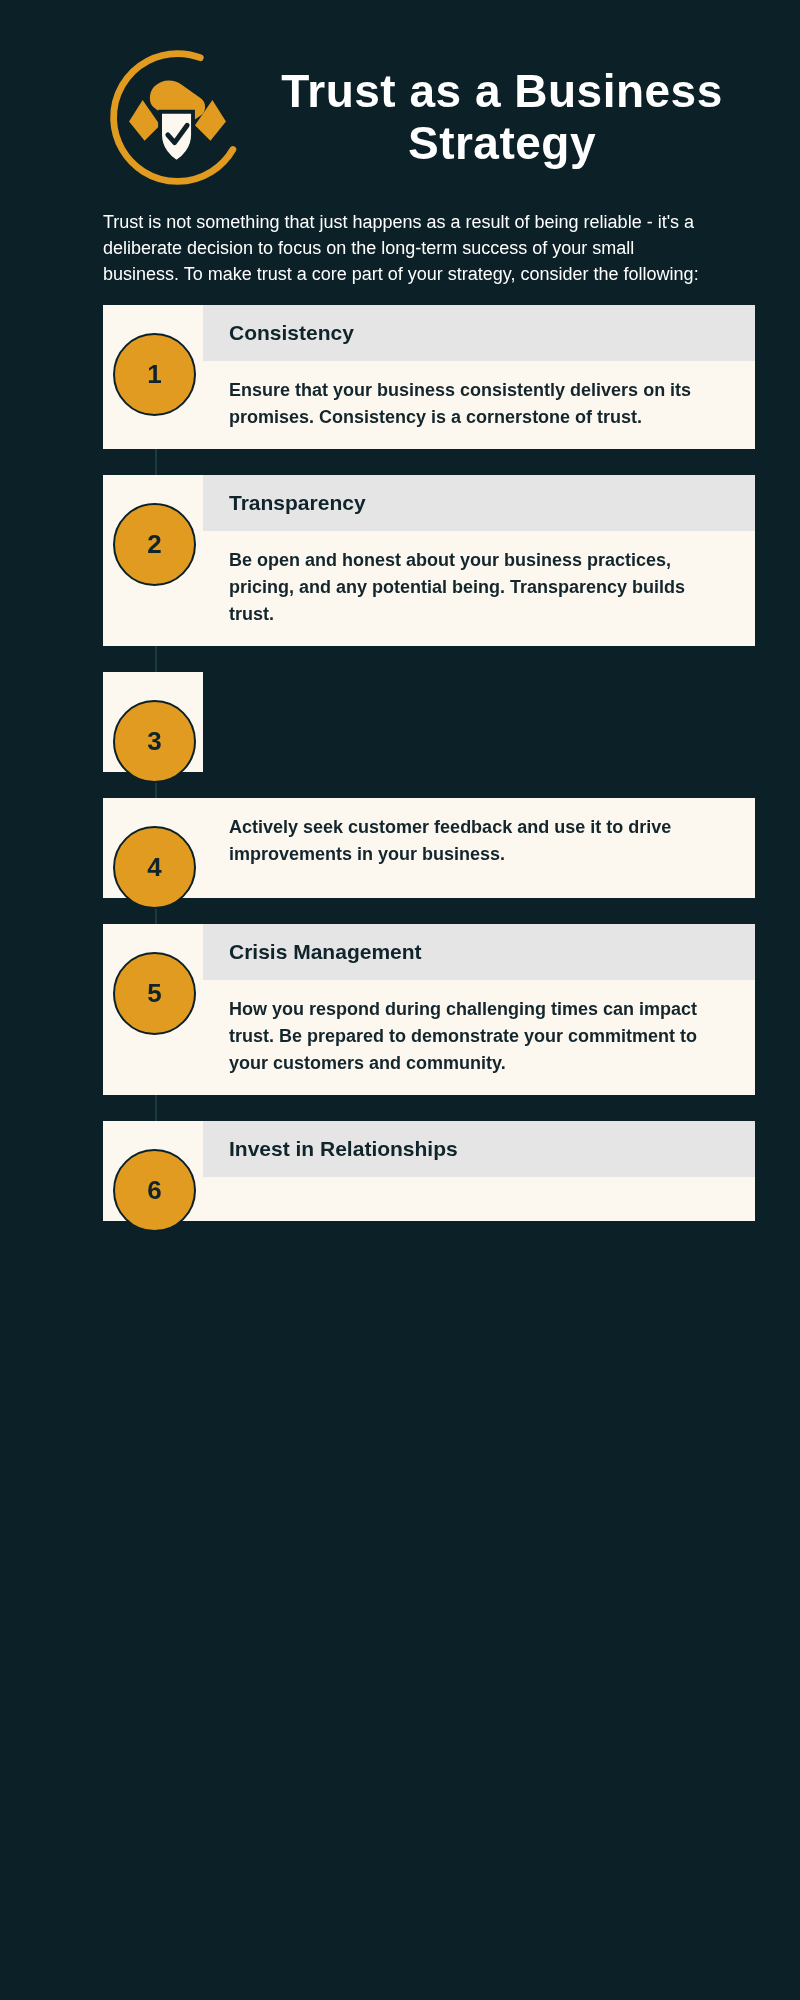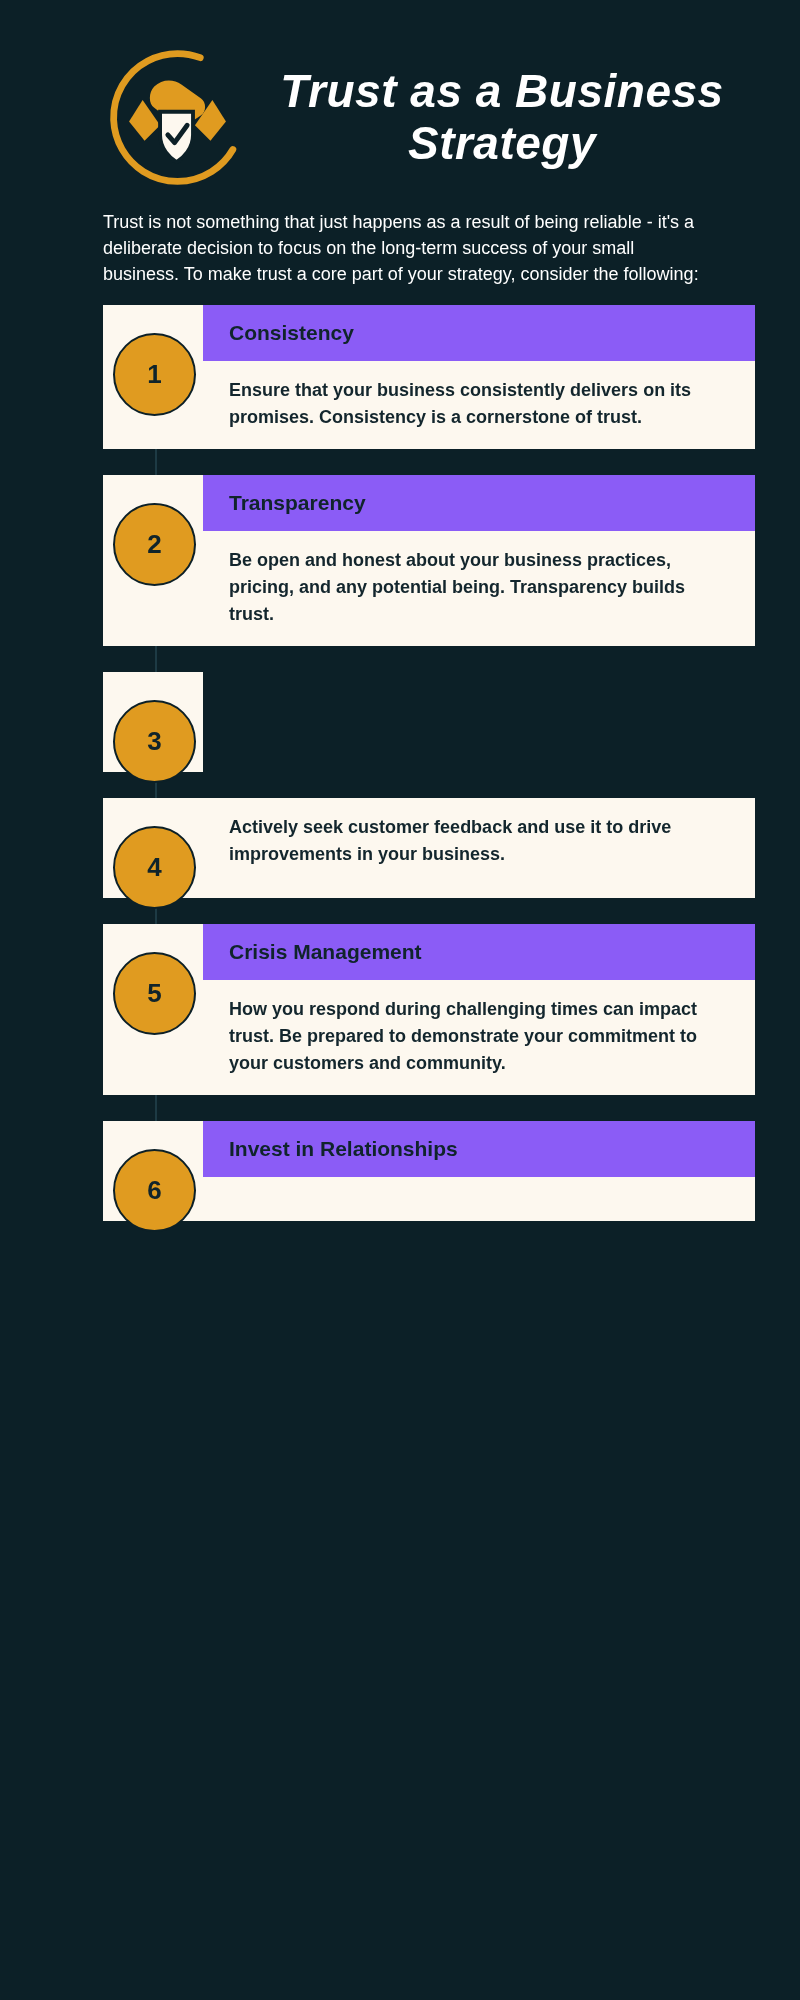--- a/index.html
+++ b/index.html
@@ -19,21 +19,20 @@
     height: 2000px;
     background: #0c2027;
   }
 
   
   .header {
     display: flex;
     align-items: center;
     padding: 40px 45px 0 100px;
     gap: 4px;
-    font-style: italic;
   }
   .logo {
     flex: 0 0 auto;
     width: 155px;
     height: 155px;
     position: relative;
   }
   .title {
     flex: 1 1 auto;
     color: #ffffff;
@@ -97,21 +96,21 @@
     justify-content: center;
     z-index: 3;
   }
   .step-body {
     flex: 1 1 auto;
     background: #fdf8ef;
     display: flex;
     flex-direction: column;
   }
   .step-head {
-    background: #8b5cf6;
+    background: #e5e5e5;
     color: #10242b;
     font-size: 21px;
     font-weight: bold;
     padding: 16px 20px 16px 26px;
   }
   .step-text {
     color: #13262d;
     font-size: 18px;
     line-height: 1.5;
     padding: 16px 26px 18px 26px;

